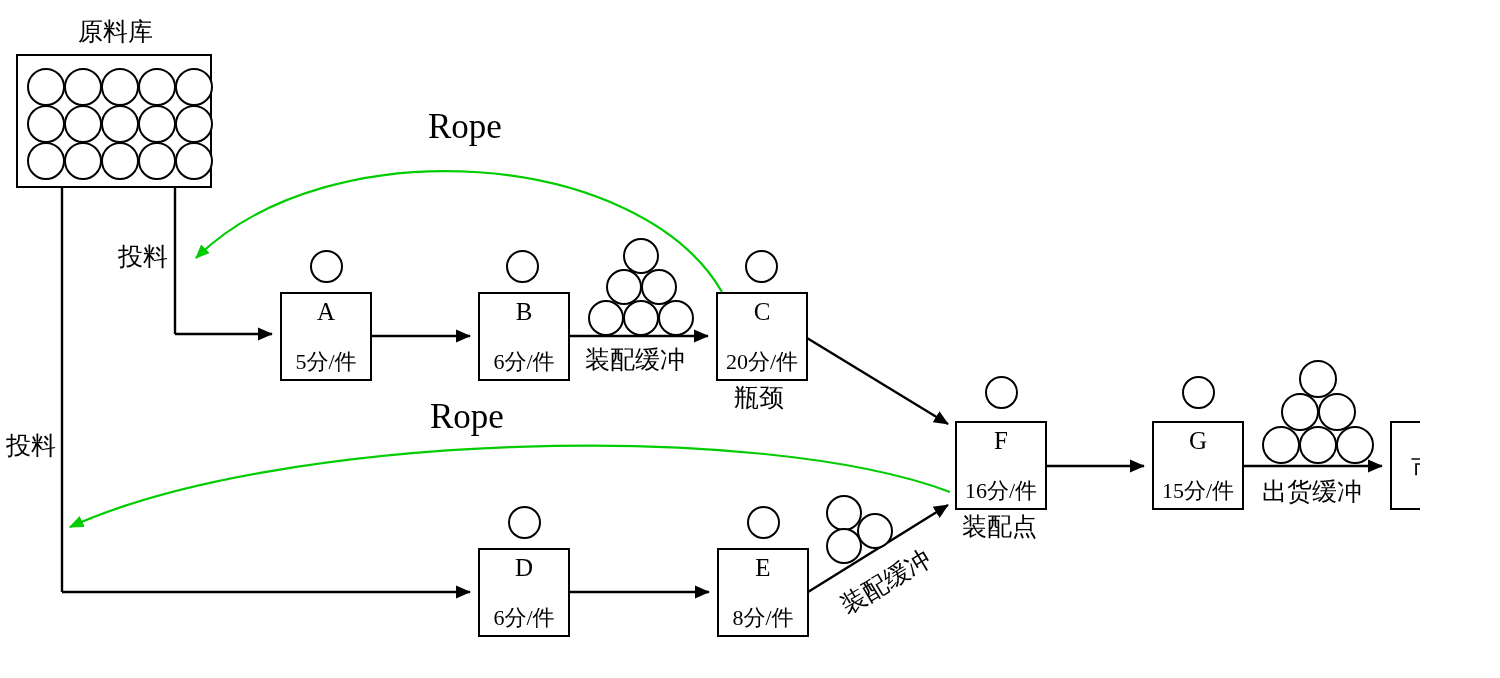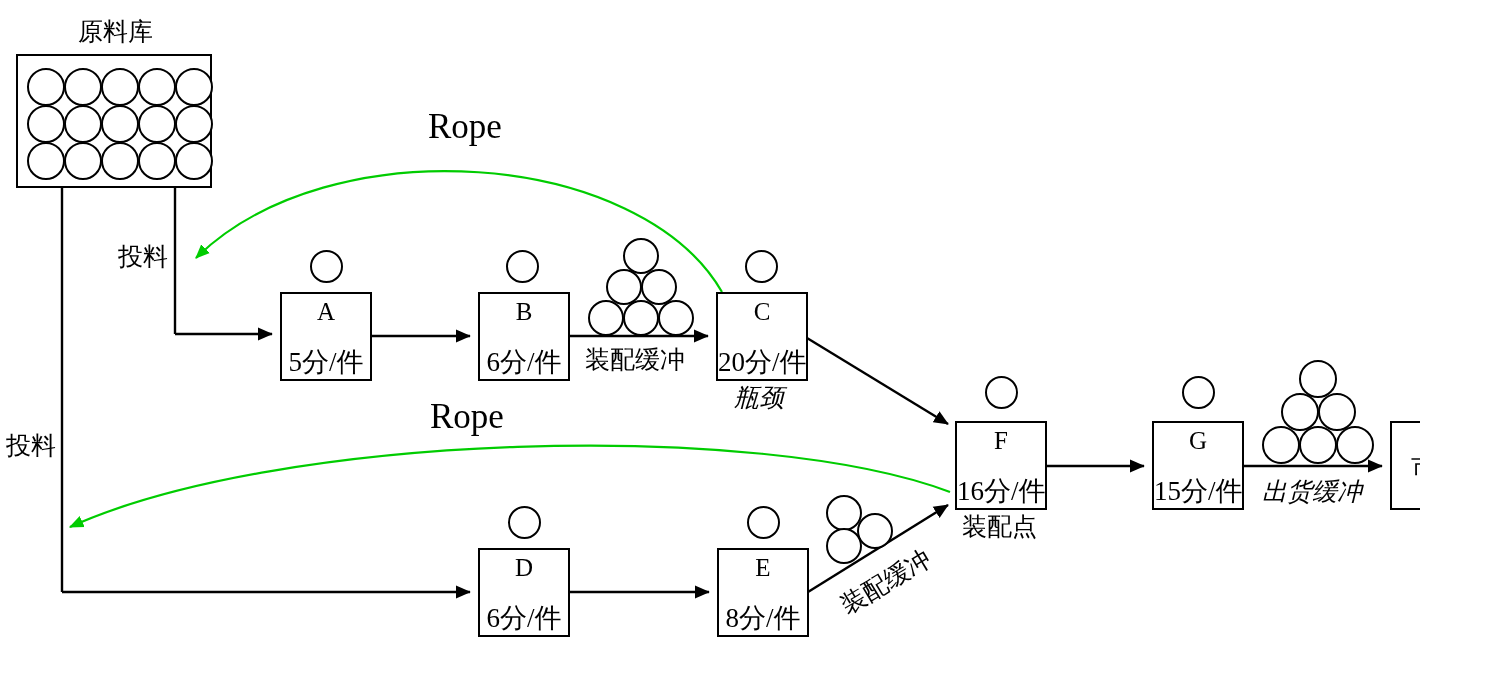--- a/index.html
+++ b/index.html
@@ -44,21 +44,21 @@
     font-size: 25px;
     line-height: 28px;
     color: #000;
   }
   .proc-rate {
     position: absolute;
     bottom: 2px;
     left: 0;
     width: 100%;
     text-align: center;
-    font-size: 27px;
+    font-size: 22px;
     line-height: 30px;
     color: #000;
     white-space: nowrap;
     margin-top: 32px;
   }
   .cap-circle {
     position: absolute;
     width: 33px;
     height: 33px;
     border: 2px solid #000;
@@ -214,21 +214,21 @@
     <div class="buf-circle" style="left:641px; top:269px; width:36px; height:36px;"></div>
     <div class="buf-circle" style="left:623px; top:238px; width:36px; height:36px;"></div>
   </div>
   <div class="lbl" style="left:585px; top:346px;">装配缓冲</div>
 
   <div class="cap-circle" style="left:745px; top:250px;"></div>
   <div class="box proc-box" style="left:716px; top:292px;">
     <span class="proc-name">C</span>
     <span class="proc-rate">20分/件</span>
   </div>
-  <div class="lbl" style="left:734px; top:384px;font-style:italic;">瓶颈</div>
+  <div class="lbl" style="left:734px; top:384px;">瓶颈</div>
 
   <div class="cap-circle" style="left:508px; top:506px;"></div>
   <div class="box proc-box" style="left:478px; top:548px;">
     <span class="proc-name">D</span>
     <span class="proc-rate">6分/件</span>
   </div>
 
   <div class="cap-circle" style="left:747px; top:506px;"></div>
   <div class="box proc-box" style="left:717px; top:548px;">
     <span class="proc-name">E</span>
@@ -256,19 +256,19 @@
   </div>
 
   <div>
     <div class="buf-circle" style="left:1262px; top:426px; width:38px; height:38px;"></div>
     <div class="buf-circle" style="left:1299px; top:426px; width:38px; height:38px;"></div>
     <div class="buf-circle" style="left:1336px; top:426px; width:38px; height:38px;"></div>
     <div class="buf-circle" style="left:1281px; top:393px; width:38px; height:38px;"></div>
     <div class="buf-circle" style="left:1318px; top:393px; width:38px; height:38px;"></div>
     <div class="buf-circle" style="left:1299px; top:360px; width:38px; height:38px;"></div>
   </div>
-  <div class="lbl" style="left:1262px; top:478px;font-style:italic;">出货缓冲</div>
+  <div class="lbl" style="left:1262px; top:478px;">出货缓冲</div>
 
   <div class="box" style="left:1390px; top:421px; width:92px; height:89px;">
     <span class="market-label">市场</span>
   </div>
 
 </div>
 
 </body></html>

